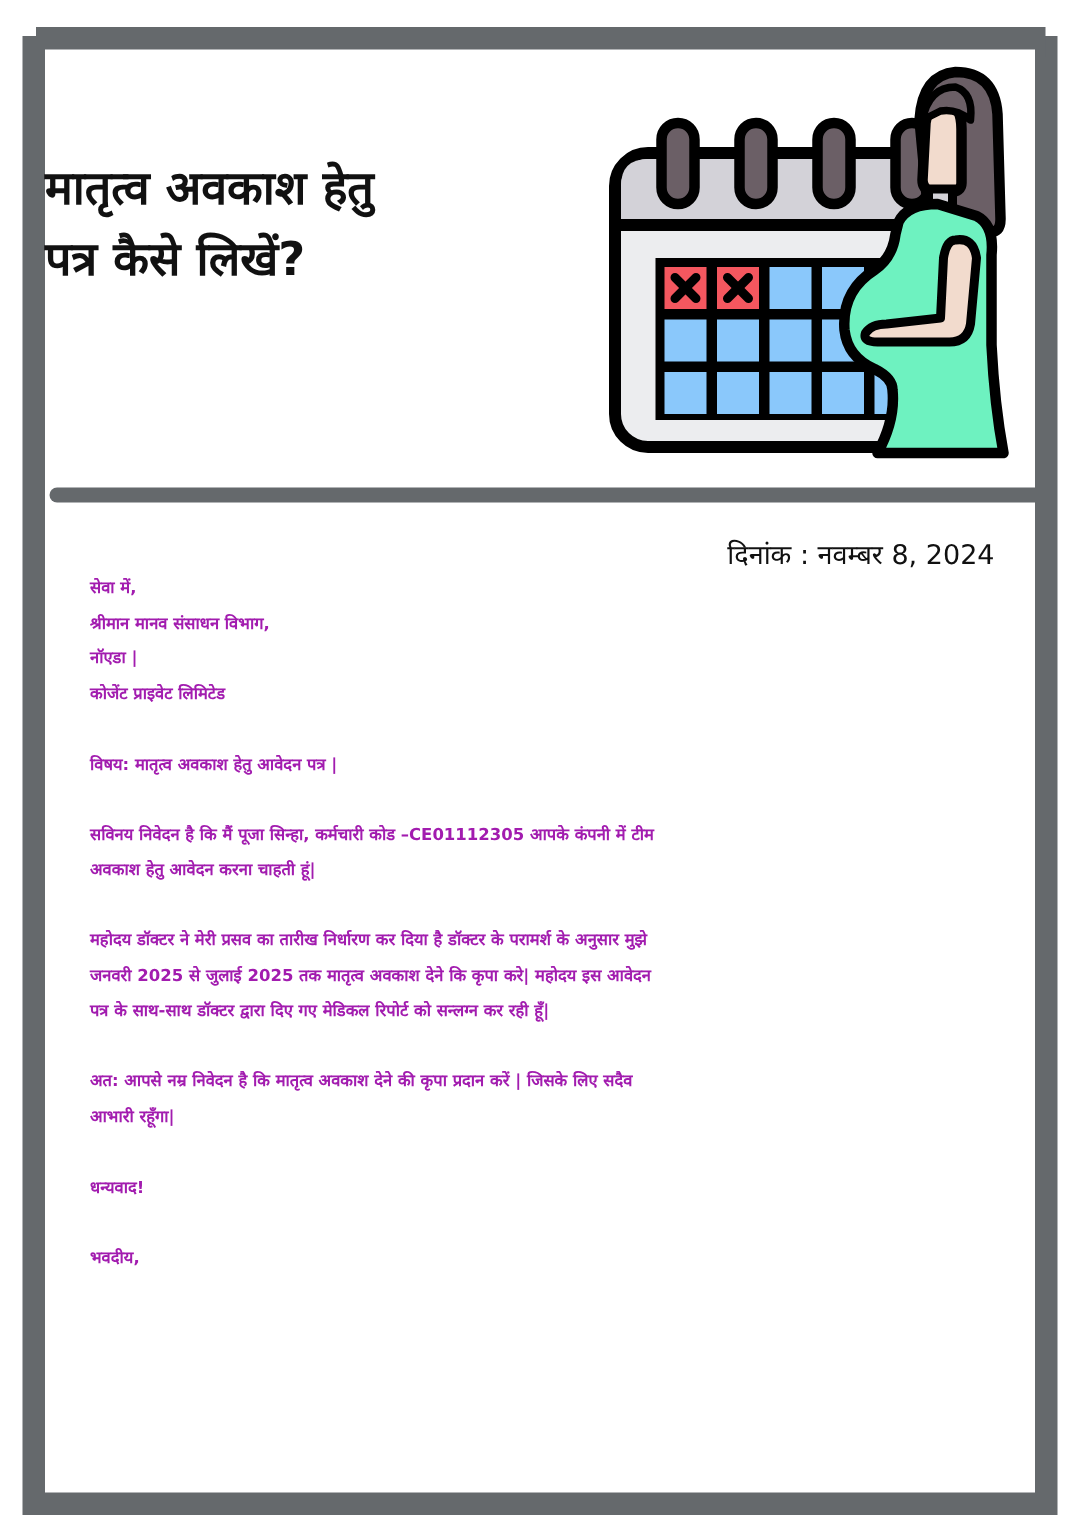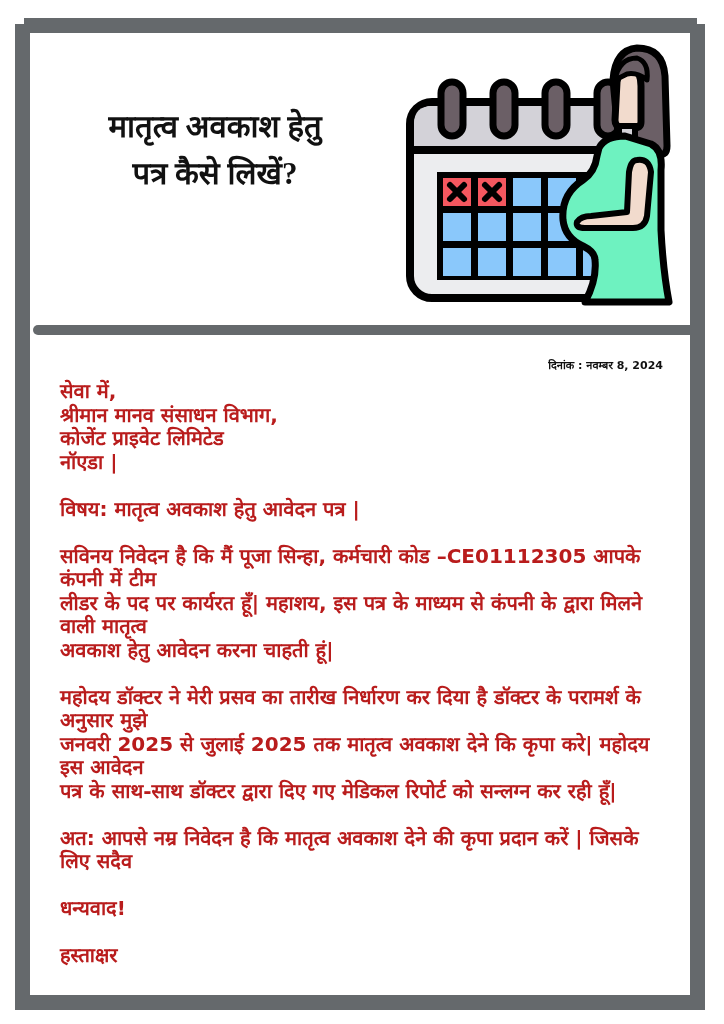--- a/index.html
+++ b/index.html
@@ -18,34 +18,34 @@
   }
   .page {
     position: absolute; left: 30px; top: 33px; width: 660px; height: 962px;
     background: #ffffff;
   }
   .divider {
     position: absolute; left: 3px; top: 292px; width: 657px; height: 10px;
     background: #65696c; border-radius: 5px 0 0 5px;
   }
   .title {
-    position: absolute; left: 0; top: 70px; width: 370px; text-align: center;
-    font-weight: bold; font-size: 31px; line-height: 47px; color: #111; font-family: Liberation Serif, serif;
+    position: absolute; left: 0; top: 70px; width: 370px; text-align: left;
+    font-weight: bold; font-size: 31px; line-height: 47px; color: #111;
   }
   .title div { white-space: nowrap; }
   .illustration {
     position: absolute; left: 375px; top: 7px; width: 270px; height: 270px;
   }
   .date {
-    position: absolute; right: 27px; top: 324px; font-size: 11px; font-weight: bold;
+    position: absolute; right: 27px; top: 324px; font-size: 18px; font-weight: normal;
     white-space: nowrap;
   }
   .body {
     position: absolute; left: 30px; top: 347px; width: 610px;
-    font-size: 20px; line-height: 23.5px; font-weight: bold; color: #b91c1c;
+    font-size: 11px; line-height: 23.5px; font-weight: bold; color: #a21caf;
   }
   .body p { margin: 0; }
   .gap { height: 23.5px; }
 </style>
 </head>
 <body>
 
 <div class="frame-shadow"></div>
 <div class="frame-top"></div>
 
@@ -110,32 +110,32 @@
     </svg>
   </div>
 
   <div class="divider"></div>
 
   <div class="date">दिनांक : नवम्बर 8, 2024</div>
 
   <div class="body">
     <p>सेवा में,</p>
     <p>श्रीमान मानव संसाधन विभाग,</p>
+    <p>नॉएडा |</p>
     <p>कोजेंट प्राइवेट लिमिटेड</p>
-    <p>नॉएडा |</p>
     <div class="gap"></div>
     <p>विषय: मातृत्व अवकाश हेतु आवेदन पत्र |</p>
     <div class="gap"></div>
     <p>सविनय निवेदन है कि मैं पूजा सिन्हा, कर्मचारी कोड –CE01112305 आपके कंपनी में टीम</p>
-    <p>लीडर के पद पर कार्यरत हूँ| महाशय, इस पत्र के माध्यम से कंपनी के द्वारा मिलने वाली मातृत्व</p>
     <p>अवकाश हेतु आवेदन करना चाहती हूं|</p>
     <div class="gap"></div>
     <p>महोदय डॉक्टर ने मेरी प्रसव का तारीख निर्धारण कर दिया है डॉक्टर के परामर्श के अनुसार मुझे</p>
     <p>जनवरी 2025 से जुलाई 2025 तक मातृत्व अवकाश देने कि कृपा करे| महोदय इस आवेदन</p>
     <p>पत्र के साथ-साथ डॉक्टर द्वारा दिए गए मेडिकल रिपोर्ट को सन्लग्न कर रही हूँ|</p>
     <div class="gap"></div>
     <p>अत: आपसे नम्र निवेदन है कि मातृत्व अवकाश देने की कृपा प्रदान करें | जिसके लिए सदैव</p>
+    <p>आभारी रहूँगा|</p>
     <div class="gap"></div>
     <p>धन्यवाद!</p>
     <div class="gap"></div>
-    <p>हस्ताक्षर</p>
+    <p>भवदीय,</p>
   </div>
 </div>
 
 </body></html>

